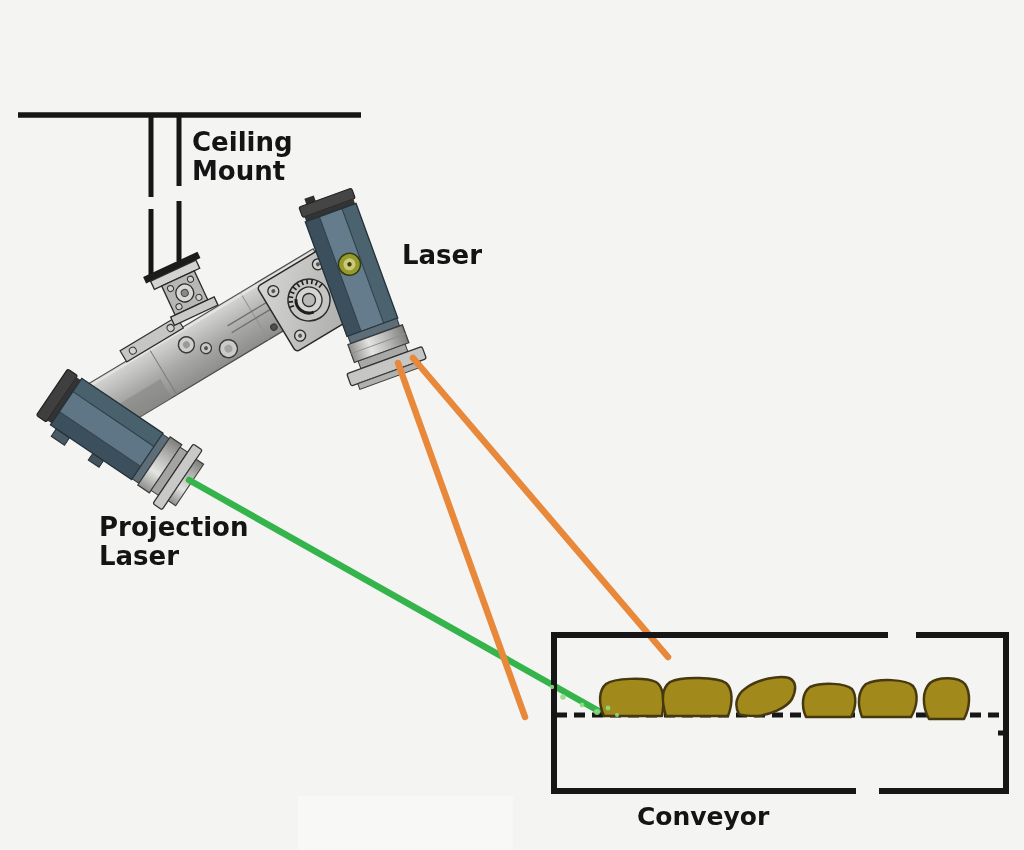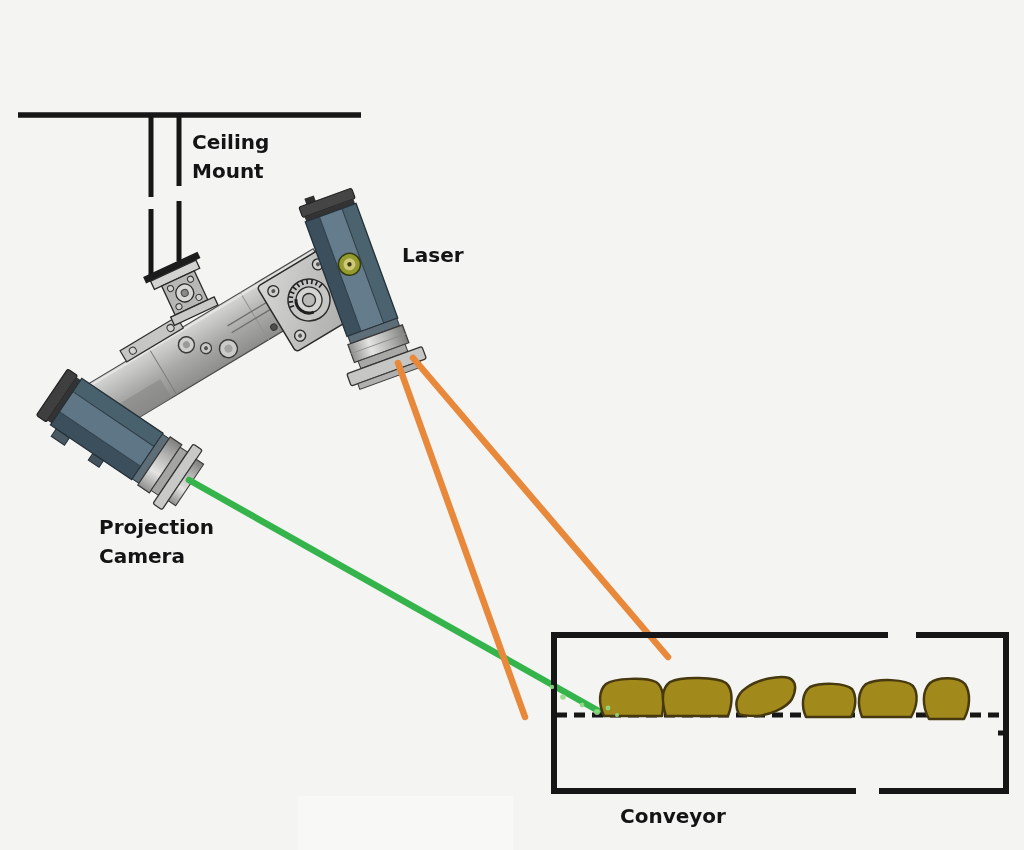--- a/index.html
+++ b/index.html
@@ -4,27 +4,27 @@
 <style>
   html,body{margin:0;padding:0;}
   body{
     width:1024px;height:850px;position:relative;overflow:hidden;
     background:#f4f4f2;
     font-family:"DejaVu Sans",sans-serif;
   }
   #scene{position:absolute;left:0;top:0;}
   .lbl{
     position:absolute;
-    font-weight:700;font-size:20px;line-height:29px;
+    font-weight:700;font-size:26px;line-height:29px;
     color:#141414;white-space:pre-line;letter-spacing:0;
   }
   #lbl-ceiling{left:192px;top:128px;}
   #lbl-camera{left:402px;top:241px;}
   #lbl-laser{left:99px;top:513px;}
-  #lbl-conveyor{left:620px;top:802px;font-size:20px;}
+  #lbl-conveyor{left:637px;top:802px;font-size:25px;}
 </style>
 </head>
 <body>
 
 <svg id="scene" width="1024" height="850" viewBox="0 0 1024 850">
   <defs>
     <linearGradient id="armGrad" x1="0" y1="0" x2="0" y2="1">
       <stop offset="0" stop-color="#d8d8d6"></stop>
       <stop offset="0.55" stop-color="#a8a8a6"></stop>
       <stop offset="1" stop-color="#8d8d8b"></stop>
@@ -164,14 +164,14 @@
     <circle cx="597" cy="712" r="3"></circle>
     <circle cx="608" cy="708" r="2.4"></circle>
     <circle cx="617" cy="715" r="2"></circle>
   </g>
 </svg>
 
 <div class="lbl" id="lbl-ceiling">Ceiling
 Mount</div>
 <div class="lbl" id="lbl-camera">Laser</div>
 <div class="lbl" id="lbl-laser">Projection
-Camera</div>
+Laser</div>
 <div class="lbl" id="lbl-conveyor">Conveyor</div>
 
 </body></html>

